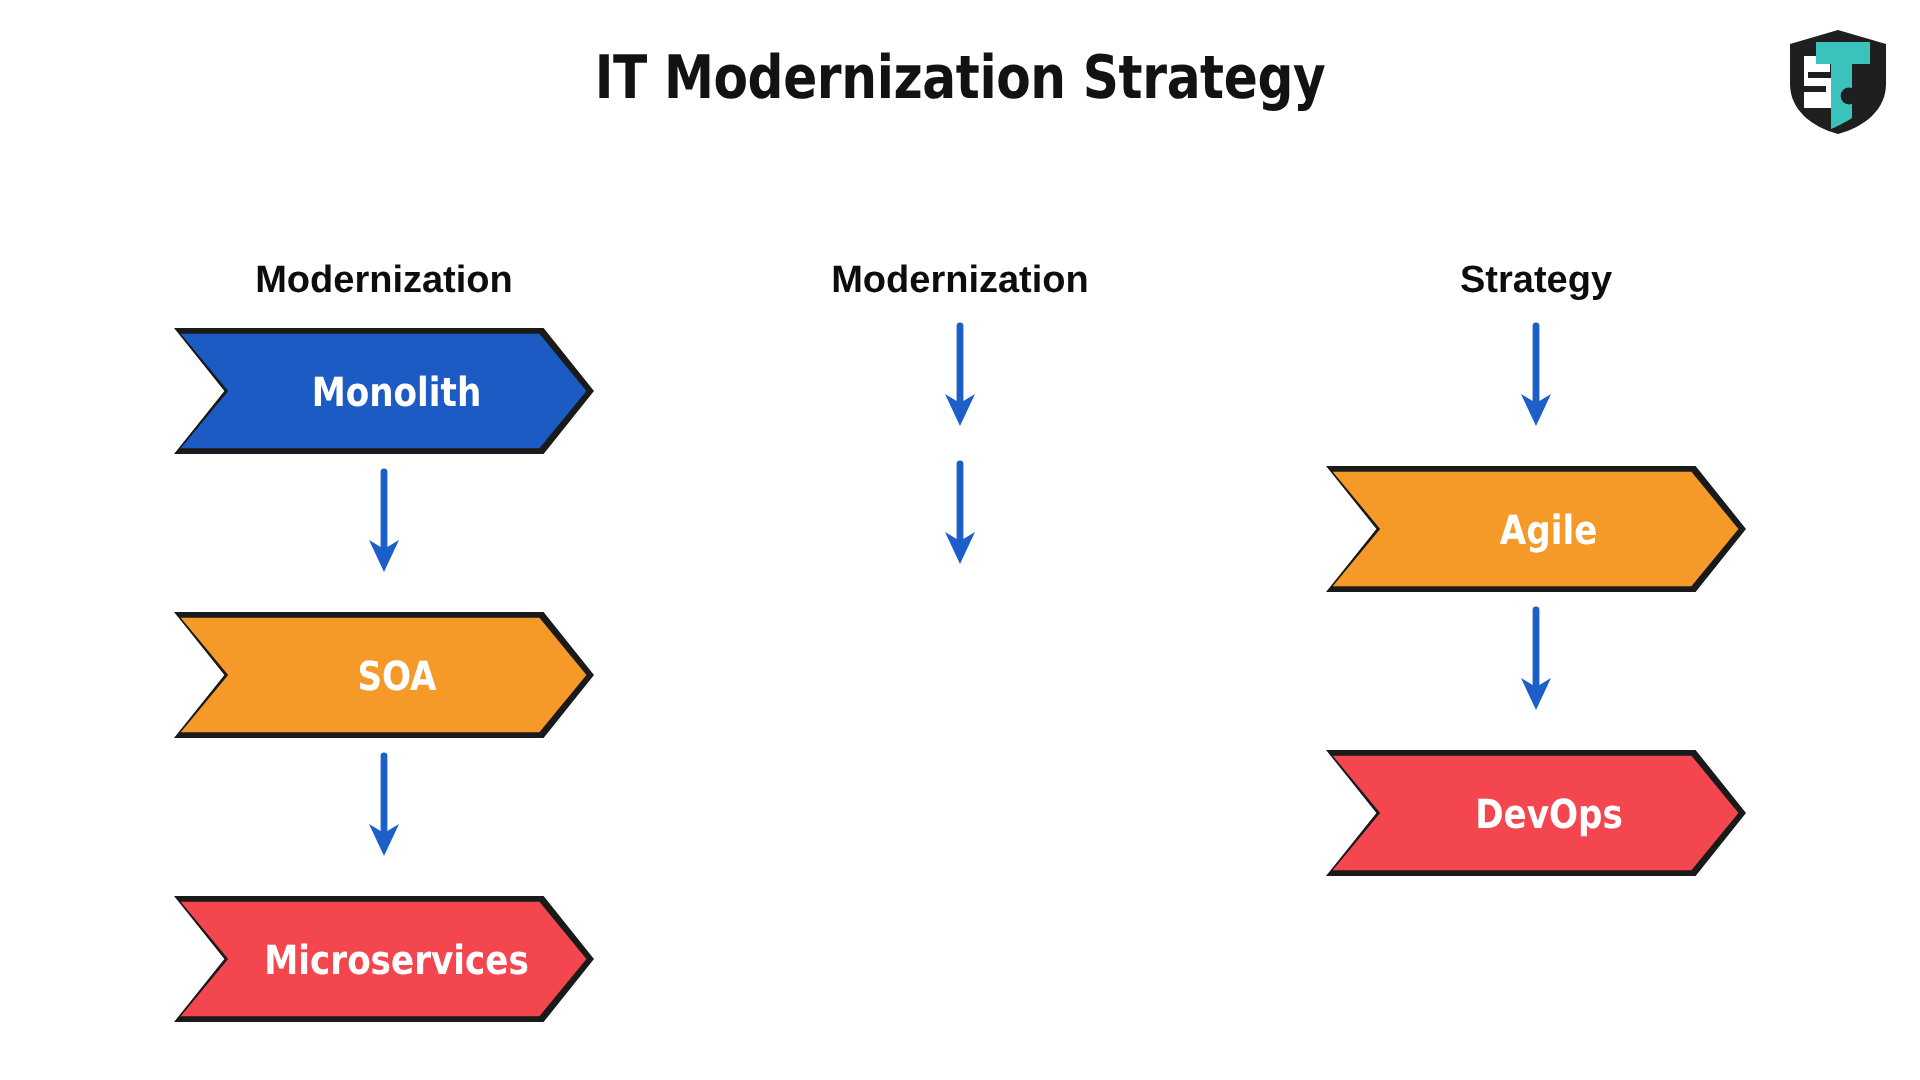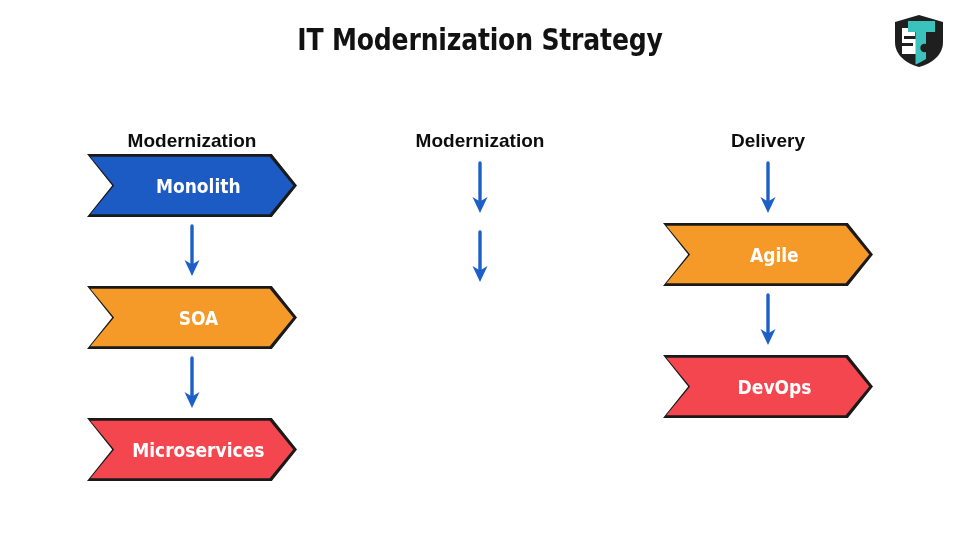--- a/index.html
+++ b/index.html
@@ -65,20 +65,21 @@
     height: 26px;
     line-height: 26px;
     white-space: nowrap;
   }
 
   
   .chevron {
     position: relative;
     width: 210px;
     height: 63px;
+    margin-top: 10px;
     display: flex;
     align-items: center;
     justify-content: center;
     -webkit-clip-path: polygon(0% 0%, 88% 0%, 100% 50%, 88% 100%, 0% 100%, 12% 50%);
     clip-path: polygon(0% 0%, 88% 0%, 100% 50%, 88% 100%, 0% 100%, 12% 50%);
     background: #1a1a1a;
   }
   .chevron > .chevron-fill {
     position: absolute;
     left: 0; top: 0;
@@ -180,21 +181,21 @@
     <div class="connector">
       <svg width="26" height="56" viewBox="0 0 26 56">
         <line x1="13" y1="2" x2="13" y2="40" stroke="#1d5fc8" stroke-width="3.4" stroke-linecap="round"></line>
         <path d="M13 52 L5.5 36 L13 40.5 L20.5 36 Z" fill="#1d5fc8"></path>
       </svg>
     </div>
 
   </div>
 
   <div class="flow-column">
-    <div class="column-header">Delivery</div>
+    <div class="column-header">Strategy</div>
 
 
     <div class="connector">
       <svg width="26" height="56" viewBox="0 0 26 56">
         <line x1="13" y1="2" x2="13" y2="40" stroke="#1d5fc8" stroke-width="3.4" stroke-linecap="round"></line>
         <path d="M13 52 L5.5 36 L13 40.5 L20.5 36 Z" fill="#1d5fc8"></path>
       </svg>
     </div>
 
     <div class="chevron row-orange">

